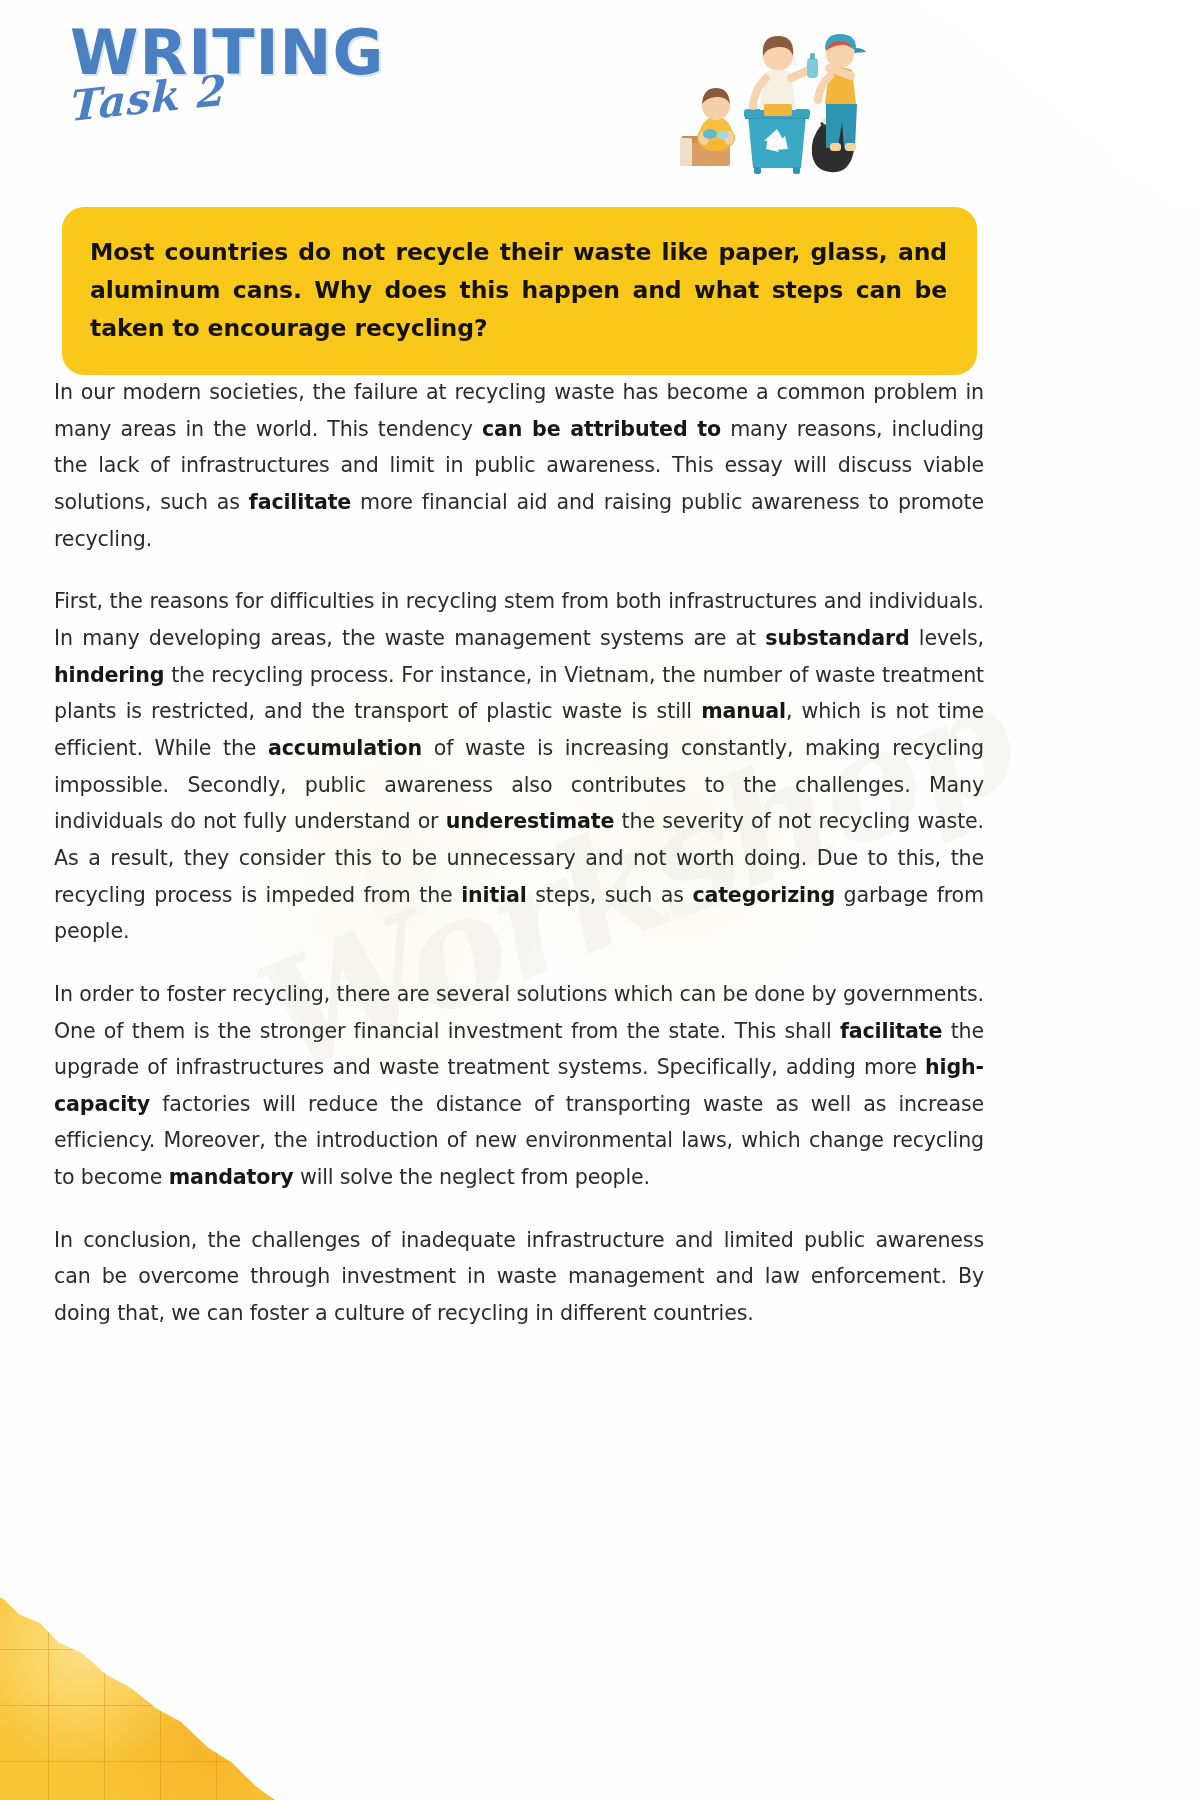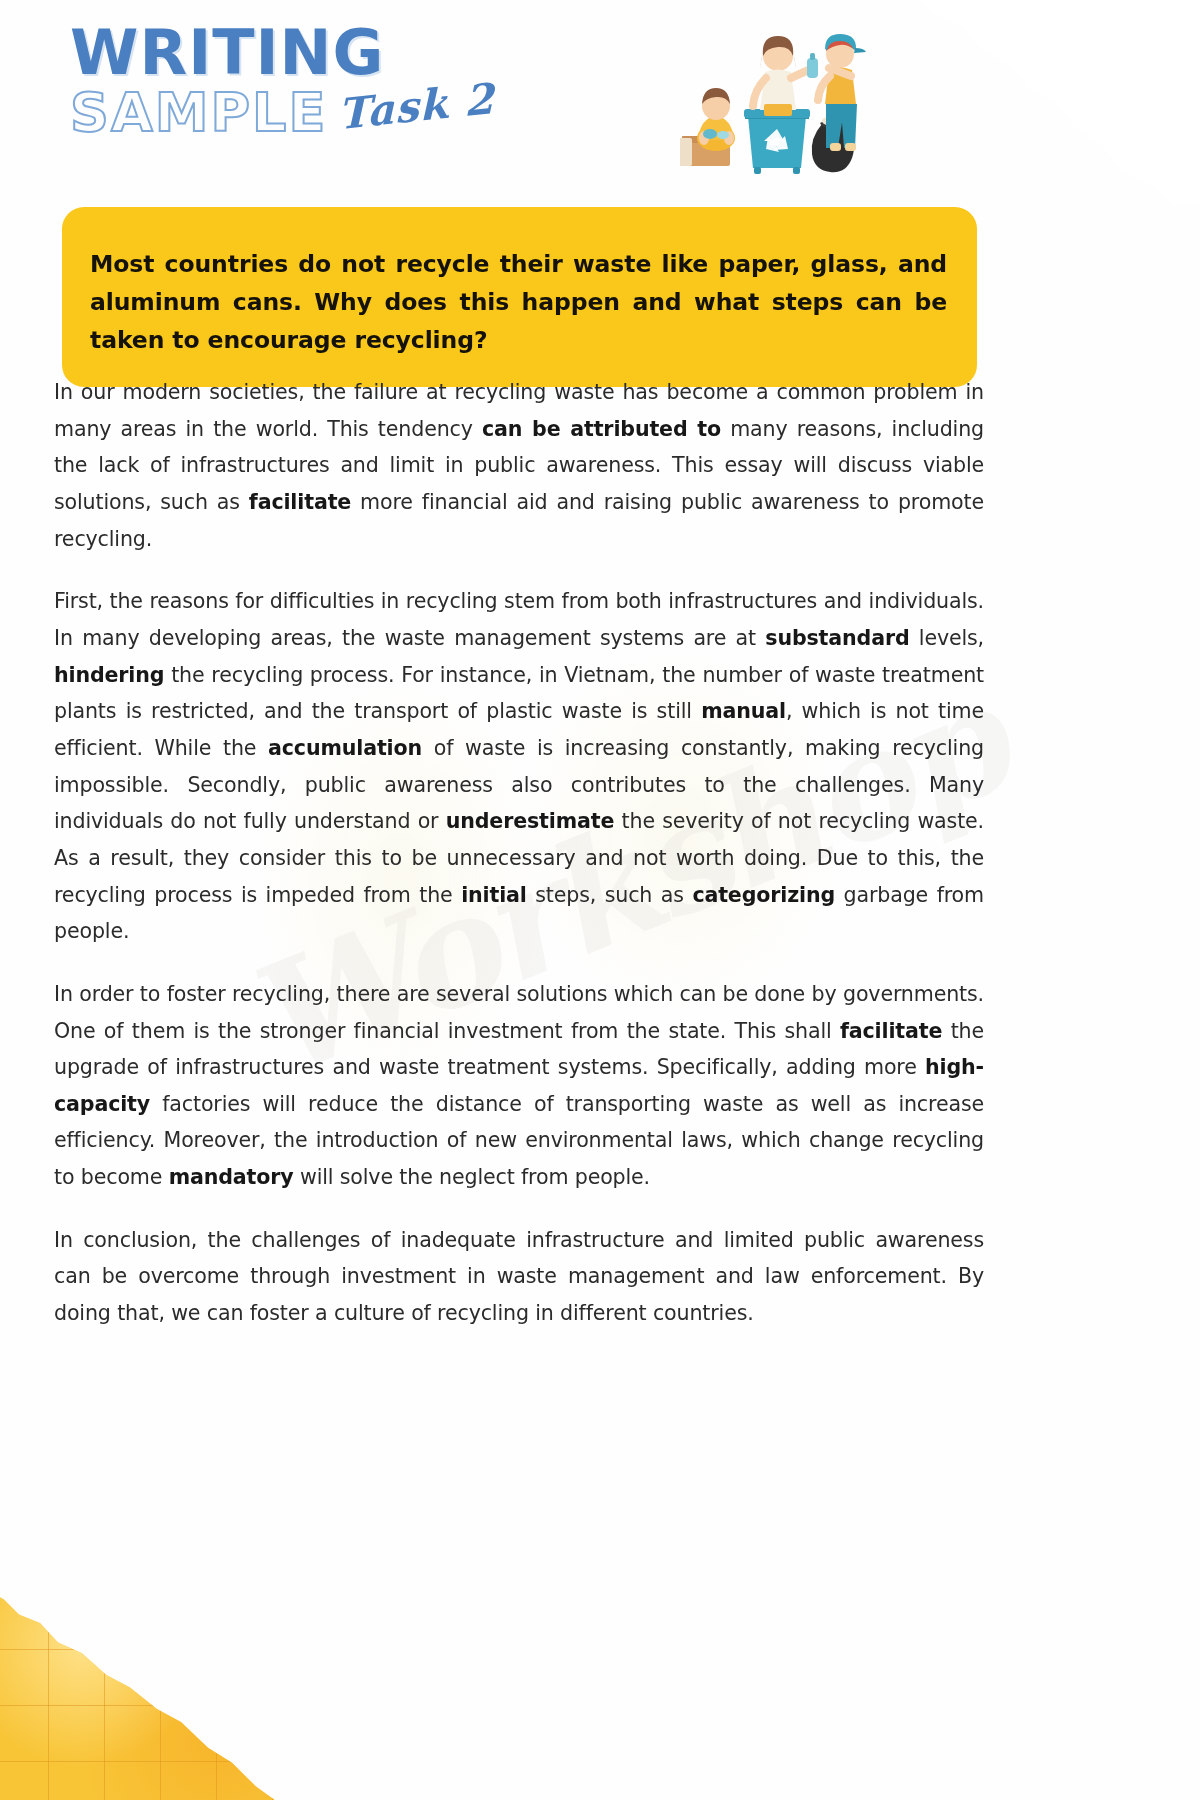--- a/index.html
+++ b/index.html
@@ -144,21 +144,21 @@
   }
 
   
   .question-box {
     position: absolute;
     left: 62px;
     top: 207px;
     width: 915px;
     background: #f9c81b;
     border-radius: 22px;
-    padding: 38px 30px 28px 28px;
+    padding: 26px 30px 28px 28px;
   }
 
   .question-text {
     font-family: "DejaVu Sans", sans-serif;
     font-size: 23.5px;
     font-weight: bold;
     color: #15120b;
     line-height: 1.62;
     text-align: justify;
     text-align-last: left;
@@ -255,21 +255,20 @@
     <div class="wm-blob" style="left:40px; top:30px; width:300px; height:420px;"></div>
     <div class="wm-blob" style="left:300px; top:0px; width:340px; height:380px;"></div>
     <div class="wm-text">Workshop</div>
   </div>
 
   <div class="header">
 
     <div class="title-block">
       <div class="title-main">WRITING</div>
       <div class="title-row2">
-        <span class="title-outline">SAMPLE</span>
         <span class="title-script">Task 2</span>
       </div>
     </div>
 
     <div class="illustration">
       <svg viewBox="0 0 230 160" width="230" height="160" xmlns="http://www.w3.org/2000/svg">
 
         <rect x="2" y="118" width="48" height="30" rx="2" fill="#d9a066"></rect>
         <rect x="2" y="118" width="48" height="7" rx="1" fill="#c98f56"></rect>
         <rect x="-4" y="120" width="16" height="28" rx="2" fill="#eddfc8"></rect>

